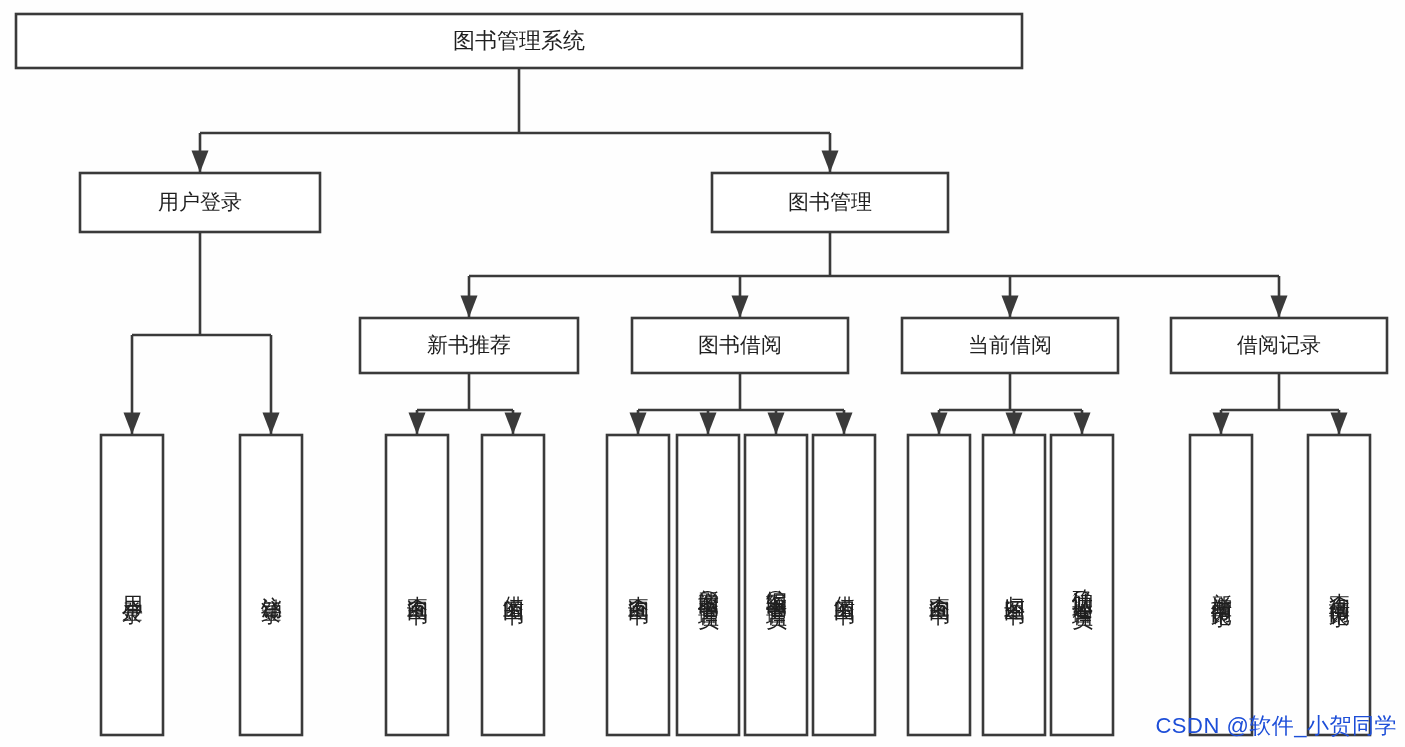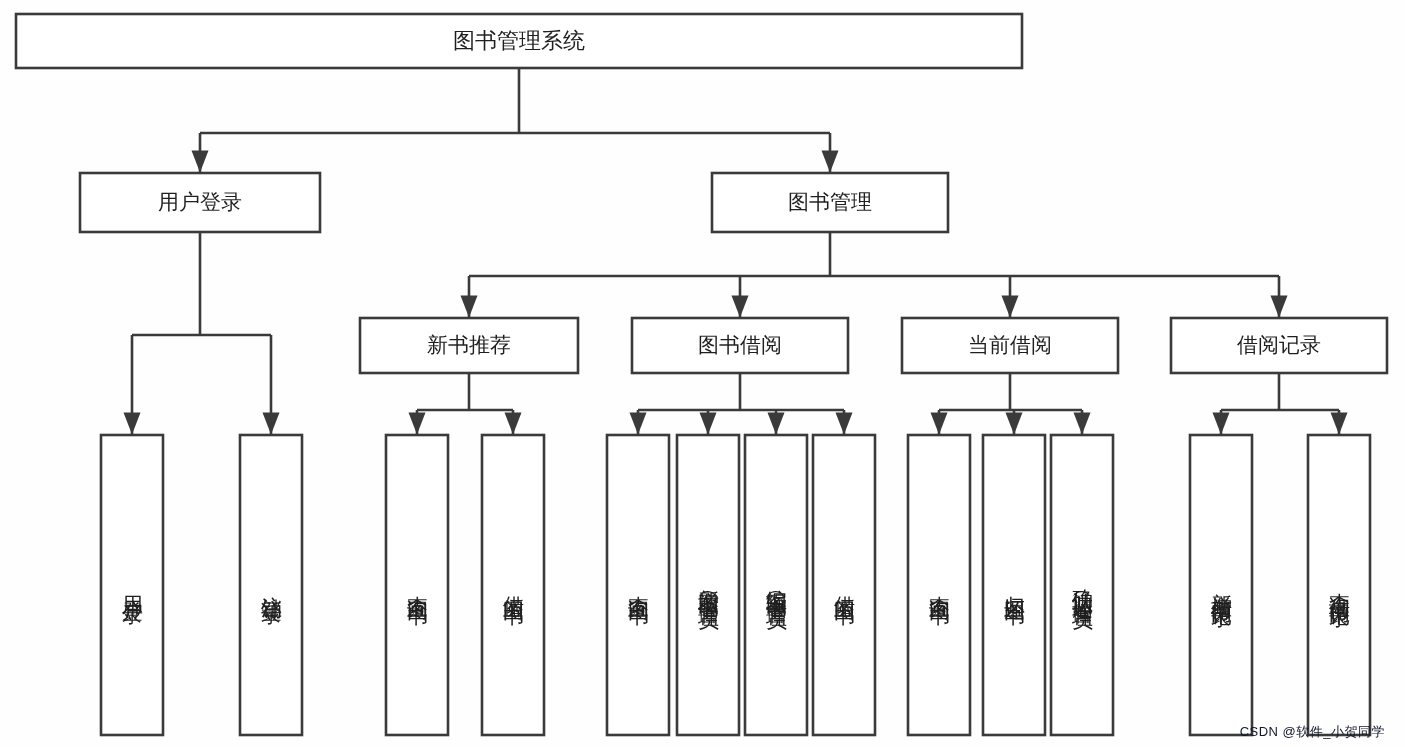--- a/index.html
+++ b/index.html
@@ -68,25 +68,25 @@
     color: #1f1f1f;
     white-space: nowrap;
     display: flex;
     align-items: center;
     justify-content: center;
     text-align: center;
     pointer-events: none;
   }
   .watermark {
     position: absolute;
-    right: 20px;
+    right: 8px;
     bottom: 6px;
     font-family: "Liberation Sans", "DejaVu Sans", sans-serif;
-    font-size: 13px;
-    color: #0f172a;
+    font-size: 22px;
+    color: #1d4ed8;
     letter-spacing: 0.5px;
     white-space: nowrap;
   }
 </style>
 </head>
 <body>
 
 <div id="diagram-root">
 
   <svg class="diagram-svg" viewBox="0 0 1405 747">

